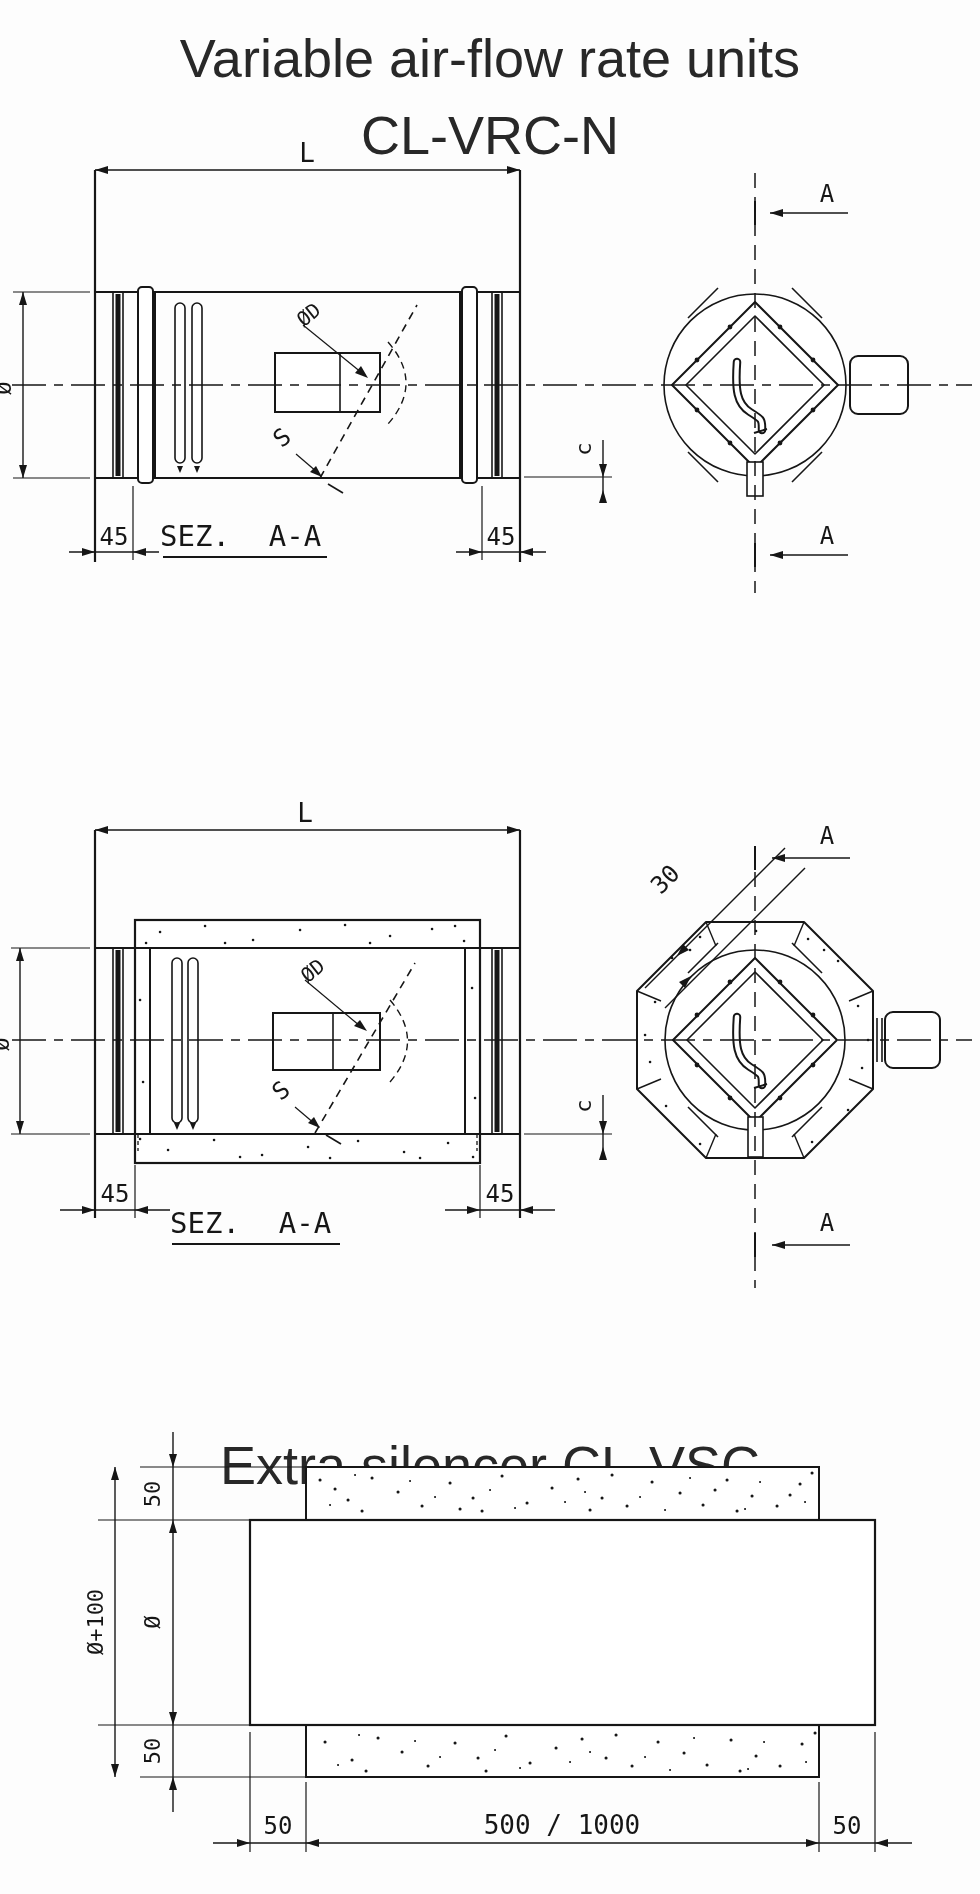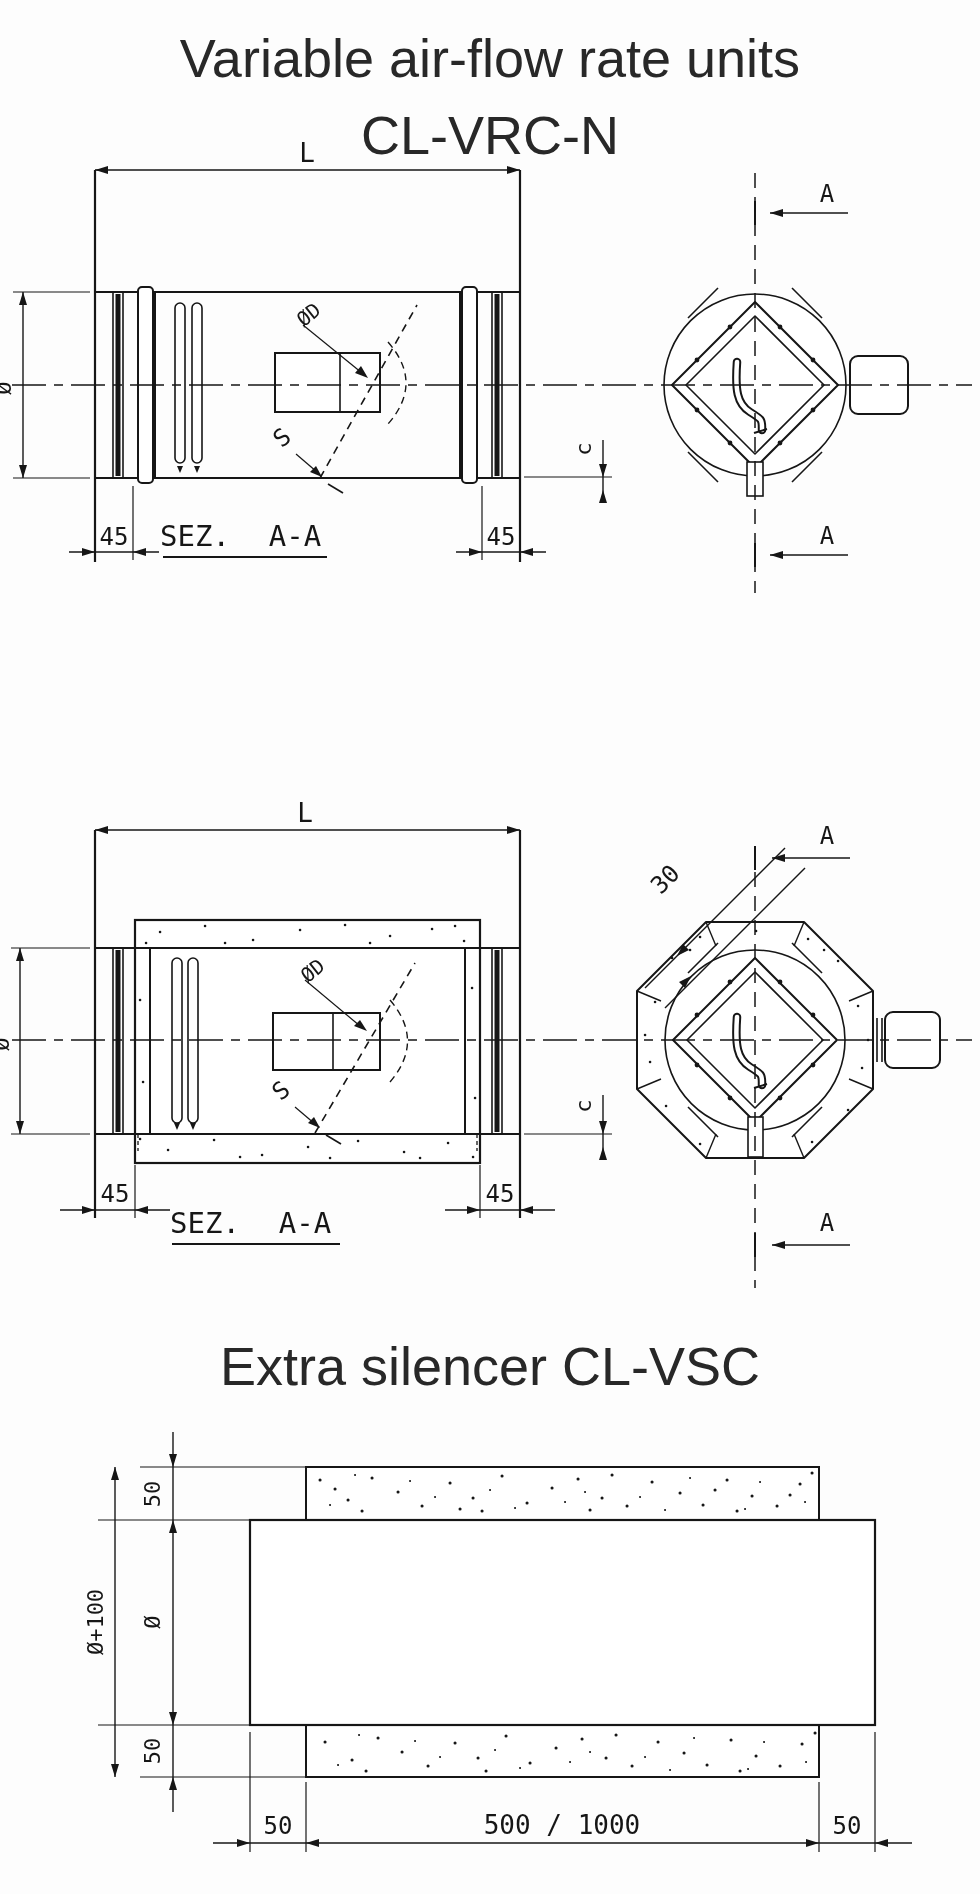--- a/index.html
+++ b/index.html
@@ -281,21 +281,21 @@
         <line class="ln w16" x1="850" y1="1245" x2="772" y2="1245"></line>
         <polygon class="tri" points="772,1245 785,1241 785,1249"></polygon>
         <text class="cad mid" x="827" y="1231" font-size="24">A</text>
       </g>
     </g>
 
     <line class="cl" x1="12" y1="1040" x2="972" y2="1040"></line>
     <line class="clv" x1="755" y1="848" x2="755" y2="1288"></line>
   </svg>
 
-  <h2 class="title" style="top:1328px;"><span class="inner">Extra silencer CL-VSC</span></h2>
+  <h2 class="title" style="top:1427px;"><span class="inner">Extra silencer CL-VSC</span></h2>
 
   <svg class="fig" style="top:1420px;" width="980" height="474" viewBox="0 1420 980 474">
 
     <g>
       <rect class="ln w2 fillw" x="306" y="1467" width="513" height="53"></rect>
       <rect class="ln w2 fillw" x="306" y="1725" width="513" height="52"></rect>
       <path class="dot" stroke-width="3" d="M320,1480h.1 M348,1500h.1 M372,1478h.1 M398,1492h.1 M422,1506h.1 M450,1483h.1 M473,1498h.1 M502,1476h.1 M527,1503h.1 M552,1488h.1 M578,1479h.1 M602,1498h.1 M627,1506h.1 M652,1482h.1 M680,1493h.1 M703,1505h.1 M727,1480h.1 M752,1496h.1 M777,1506h.1 M800,1484h.1 M812,1473h.1 M362,1511h.1 M482,1511h.1 M612,1475h.1 M737,1511h.1 M335,1489h.1 M460,1509h.1 M590,1510h.1 M715,1490h.1 M790,1495h.1"></path>
       <path class="dot" stroke-width="2" d="M330,1505h.1 M410,1481h.1 M490,1490h.1 M565,1502h.1 M640,1497h.1 M690,1478h.1 M745,1509h.1 M805,1502h.1 M355,1475h.1 M435,1497h.1 M515,1508h.1 M585,1492h.1 M665,1510h.1 M760,1482h.1"></path>
       <path class="dot" stroke-width="3" d="M325,1742h.1 M352,1760h.1 M378,1738h.1 M402,1752h.1 M428,1766h.1 M455,1743h.1 M478,1758h.1 M506,1736h.1 M530,1763h.1 M556,1748h.1 M582,1739h.1 M606,1758h.1 M632,1766h.1 M658,1742h.1 M684,1753h.1 M707,1765h.1 M731,1740h.1 M756,1756h.1 M780,1766h.1 M802,1744h.1 M815,1733h.1 M366,1771h.1 M486,1771h.1 M616,1735h.1 M740,1771h.1"></path>
       <path class="dot" stroke-width="2" d="M338,1765h.1 M415,1741h.1 M495,1750h.1 M570,1762h.1 M645,1757h.1 M694,1738h.1 M748,1769h.1 M806,1762h.1 M359,1735h.1 M440,1757h.1 M520,1768h.1 M590,1752h.1 M670,1770h.1 M764,1742h.1"></path>

